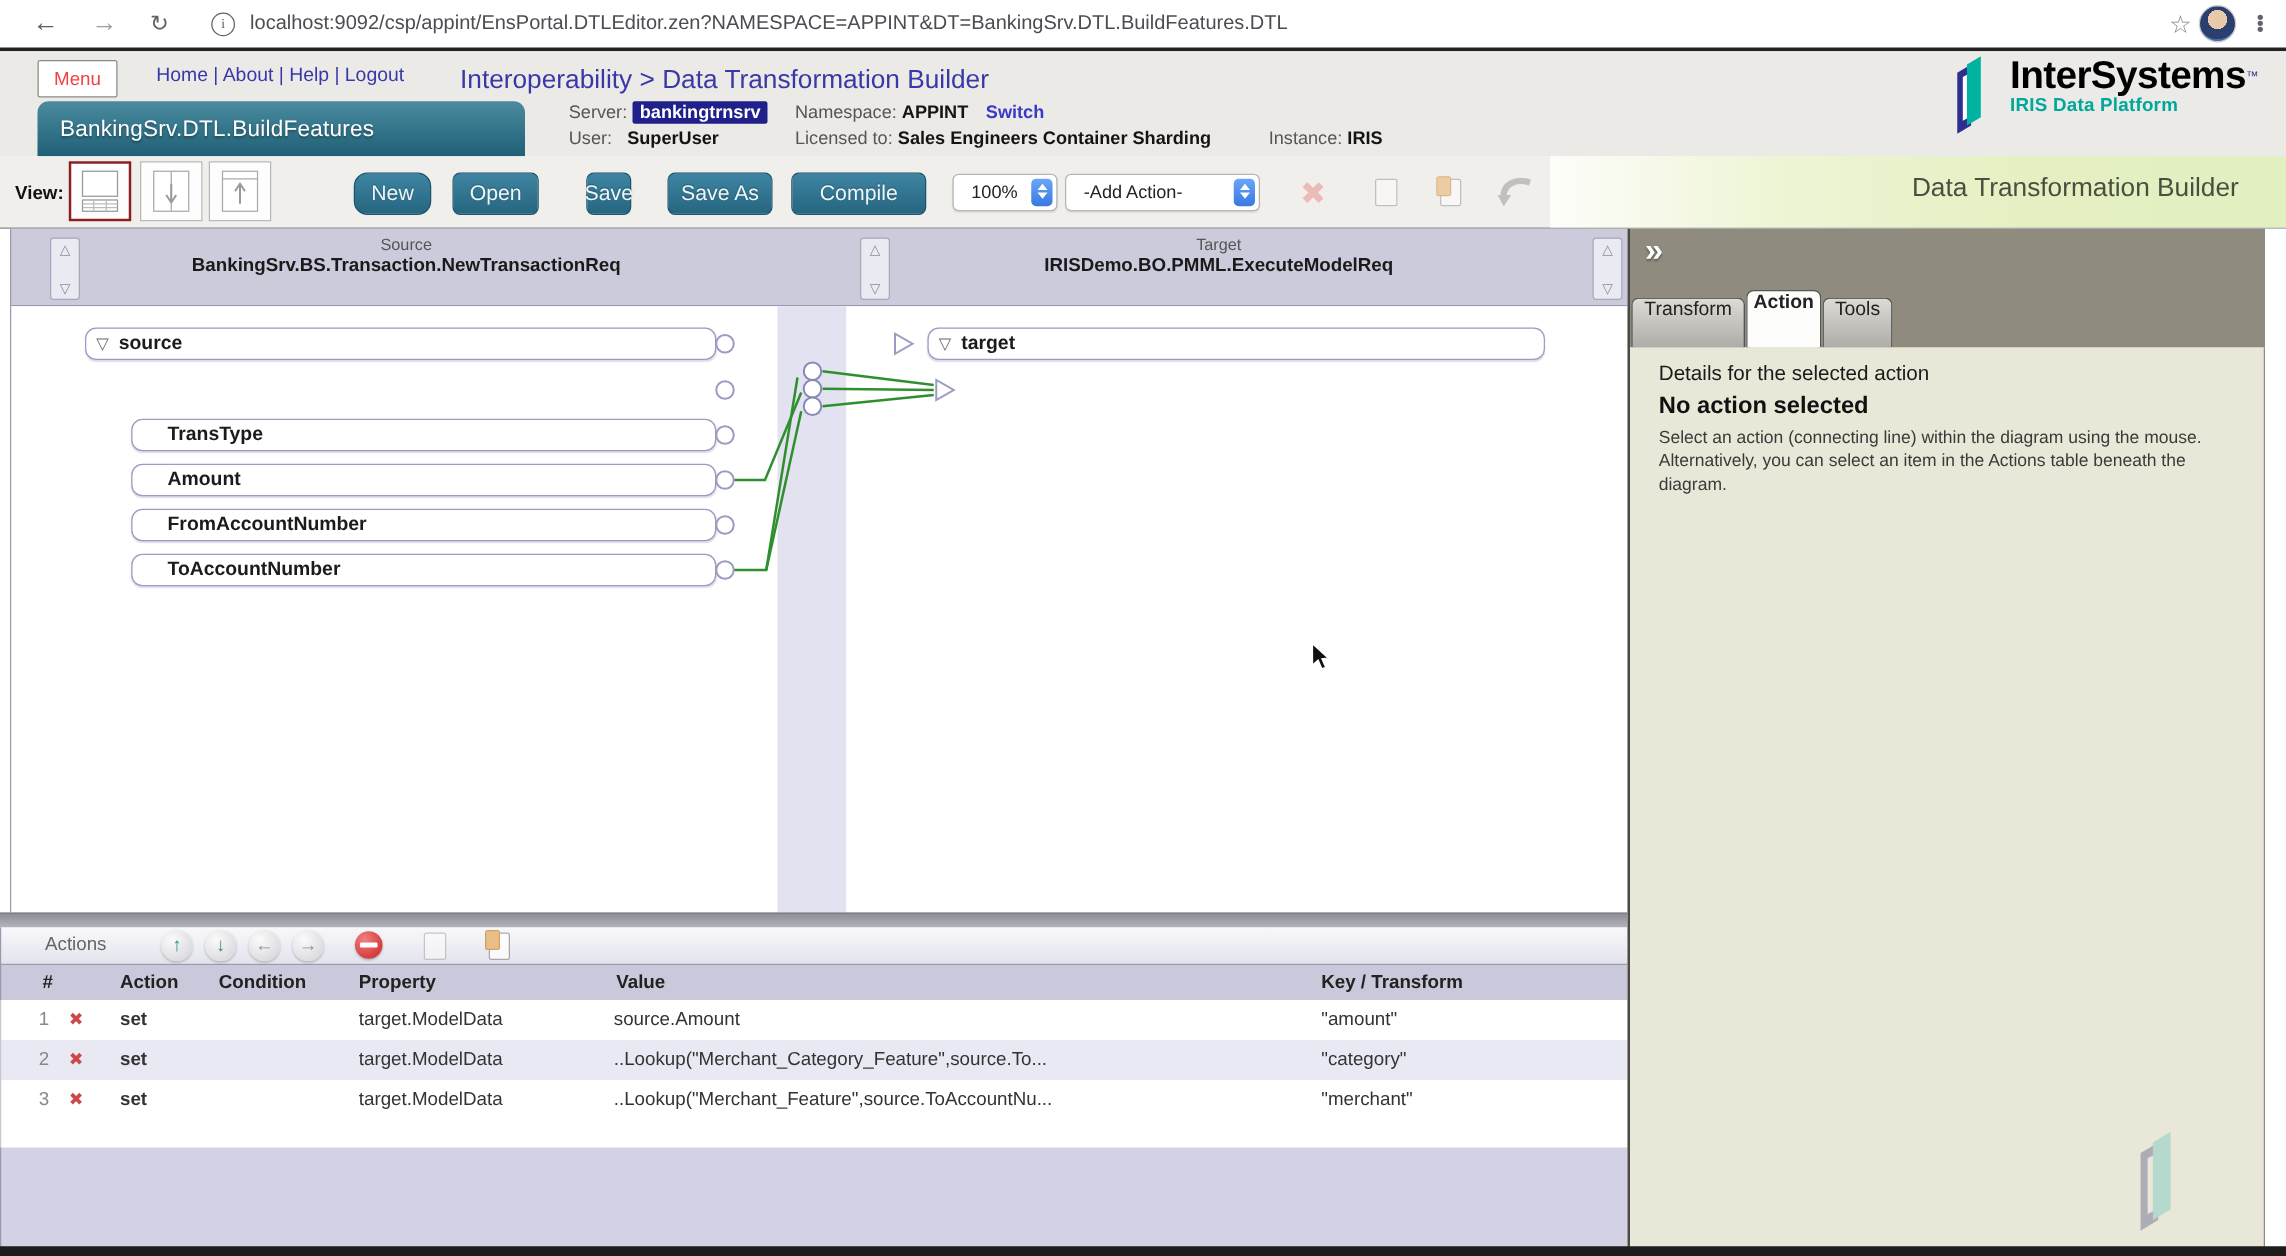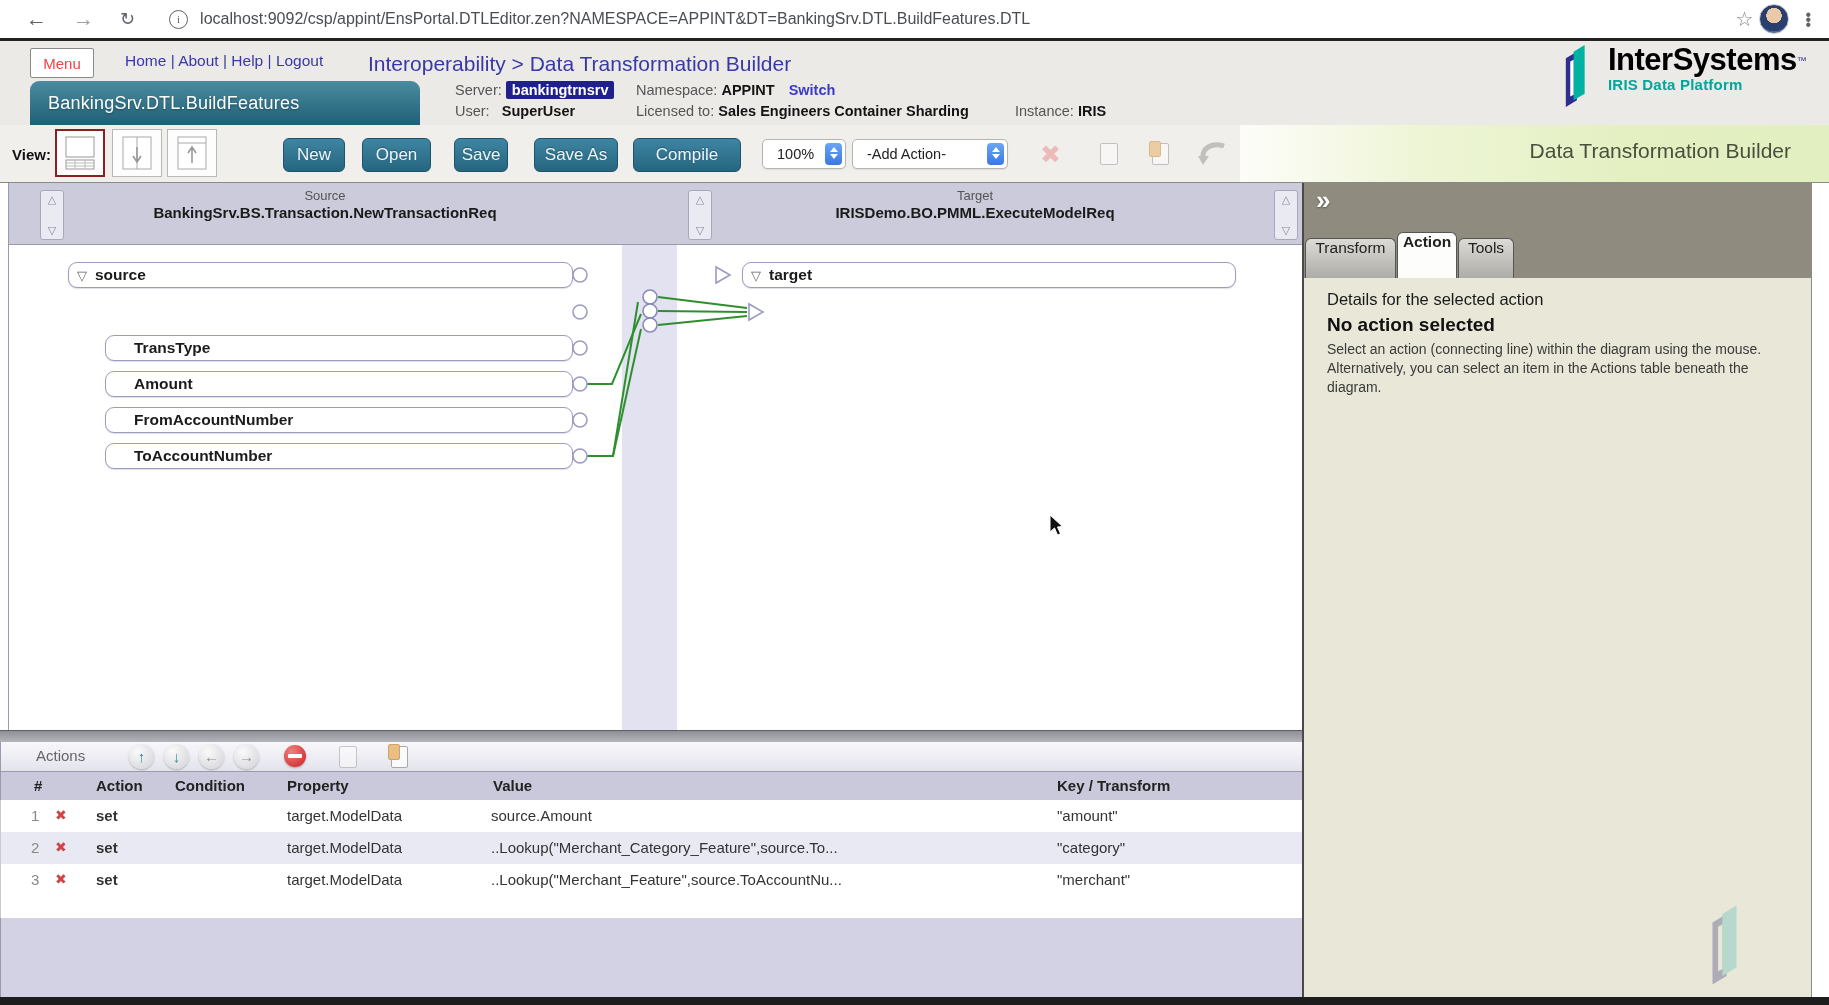--- a/index.html
+++ b/index.html
@@ -162,23 +162,23 @@
         <path d="M16 12 L16 26 M12 21 L16 27 L20 21" stroke="#999" fill="none" stroke-width="1.6"></path>
       </svg>
     </div>
     <div class="view-btn" style="left:167px;">
       <svg width="32" height="36" viewBox="0 0 32 36">
         <rect x="2" y="2" width="28" height="32" fill="#fff" stroke="#aaa"></rect>
         <line x1="2" y1="8" x2="30" y2="8" stroke="#aaa"></line>
         <path d="M16 28 L16 13 M12 18 L16 12 L20 18" stroke="#999" fill="none" stroke-width="1.6"></path>
       </svg>
     </div>
-    <div class="tbtn" style="left:283px;width:62px;">New</div>
+    <div class="tbtn" style="left:283px;width:62px;border-radius:11px;">New</div>
     <div class="tbtn" style="left:362px;width:69px;">Open</div>
-    <div class="tbtn" style="left:454px;width:54px;">Save</div>
+    <div class="tbtn" style="left:469px;width:36px;">Save</div>
     <div class="tbtn" style="left:534px;width:84px;">Save As</div>
     <div class="tbtn" style="left:633px;width:108px;">Compile</div>
     <div class="sel-box" style="left:762px;width:84px;">
       <span style="margin-left:14px;">100%</span>
       <div class="stepper">
           <div class="tri-up"></div>
           <div class="tri-dn"></div>
         </div>
     </div>
     <div class="sel-box" style="left:852px;width:156px;">

